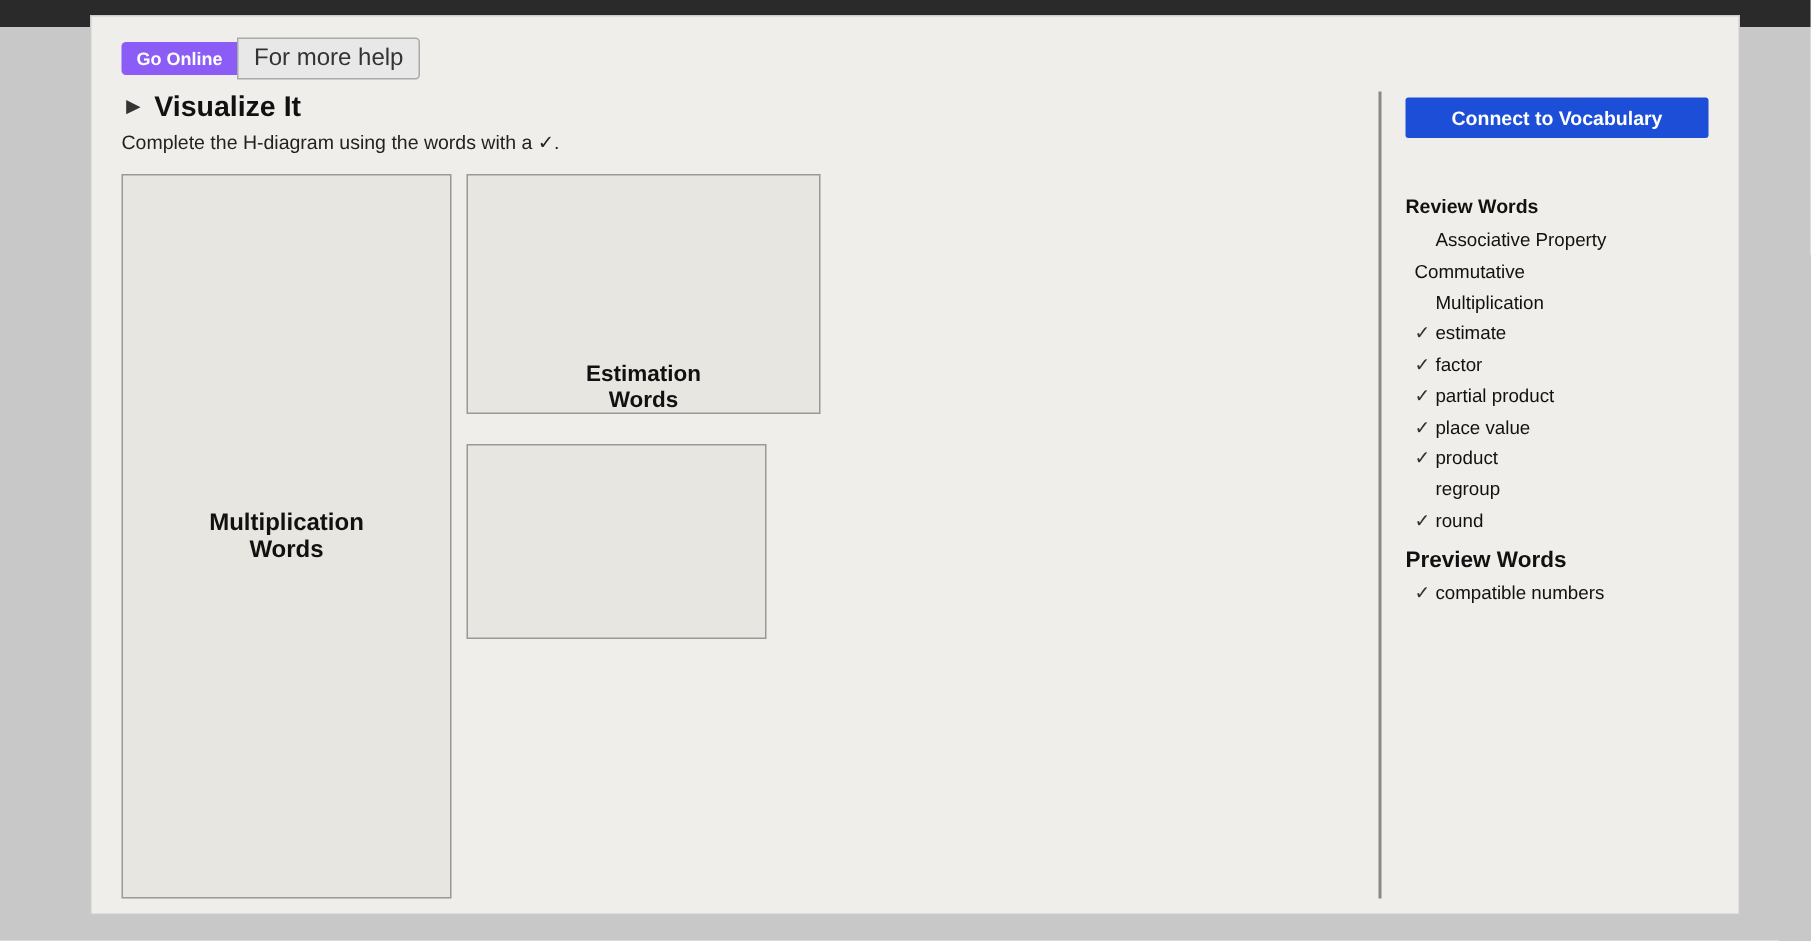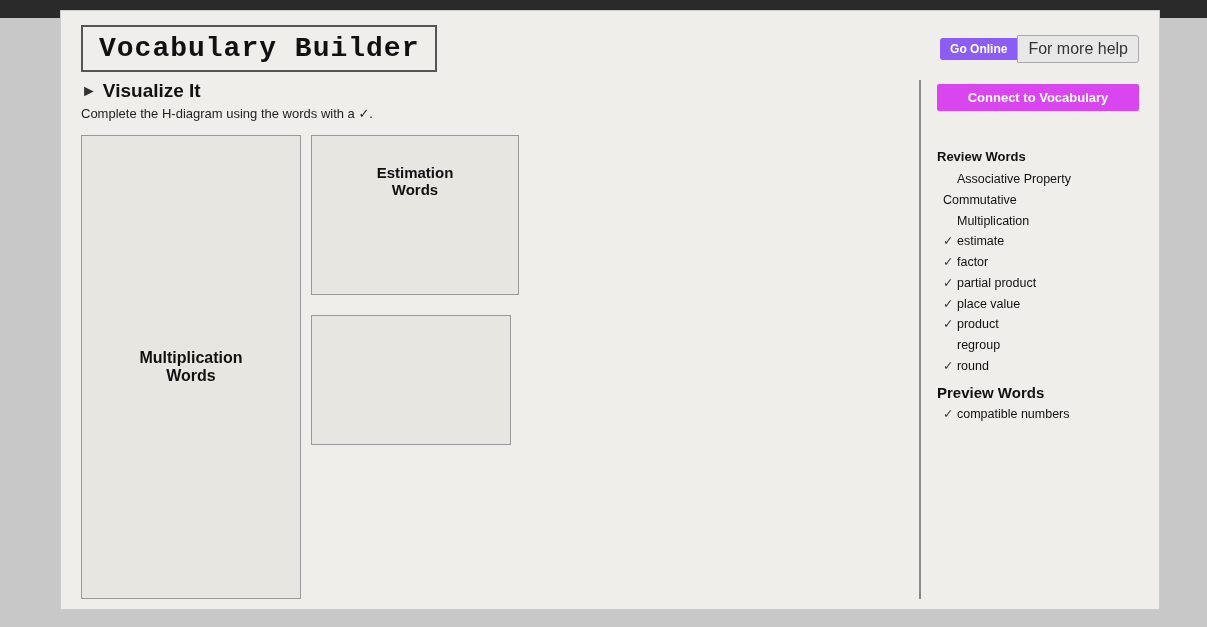--- a/index.html
+++ b/index.html
@@ -156,25 +156,25 @@
       flex-direction: column;
       justify-content: flex-start;
       align-items: flex-start;
       padding-left: 10px;
       gap: 10px;
     }
 
     .top-right-box {
       border: 1.5px solid #999;
       background: #e8e6e0;
-      width: 208px;
+      width: 236px;
       height: 160px;
       display: flex;
       align-items: flex-start;
-      justify-content: flex-start;
+      justify-content: flex-end;
       padding-top: 28px;
       flex-direction: column;
     }
 
     .estimation-label {
       font-size: 15px;
       font-weight: bold;
       color: #111;
       font-family: Arial, sans-serif;
       text-align: center;
@@ -194,21 +194,21 @@
       width: 220px;
       border-left: 2px solid #888;
       padding-left: 16px;
       padding-top: 4px;
       display: flex;
       flex-direction: column;
       gap: 2px;
     }
 
     .connect-box {
-      background: #d946ef;
+      background: #1d4ed8;
       color: #fff;
       padding: 6px 10px;
       font-size: 13px;
       font-weight: bold;
       font-family: Arial, sans-serif;
       margin-bottom: 8px;
       text-align: center;
       border-radius: 2px;
     }
 
@@ -246,23 +246,20 @@
       color: #333;
     }
   </style>
 </head>
 <body>
 
 <div class="top-bar"></div>
 
 <div class="page">
   <div class="header-row">
-    <div class="title-box">
-      <span class="title-text">Vocabulary Builder</span>
-    </div>
     <div class="go-online-group">
       <div class="go-online-btn">Go Online</div>
       <div class="for-more-help">For more help</div>
     </div>
   </div>
 
   <div class="content-area">
     <div class="left-section">
       <div class="visualize-it">
         <span class="arrow-icon">►</span>

